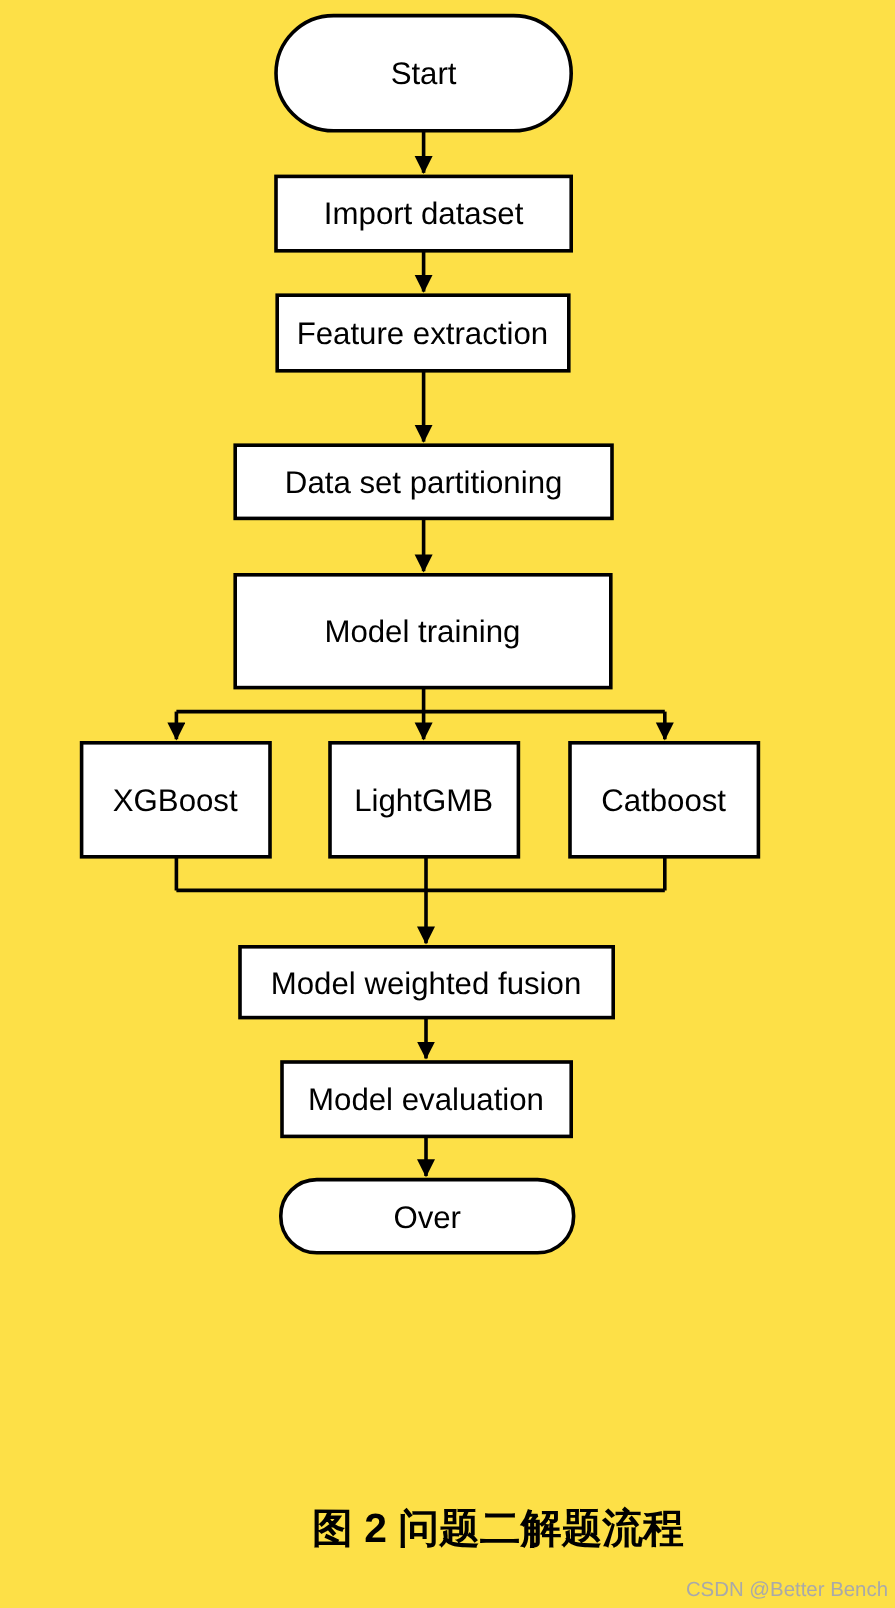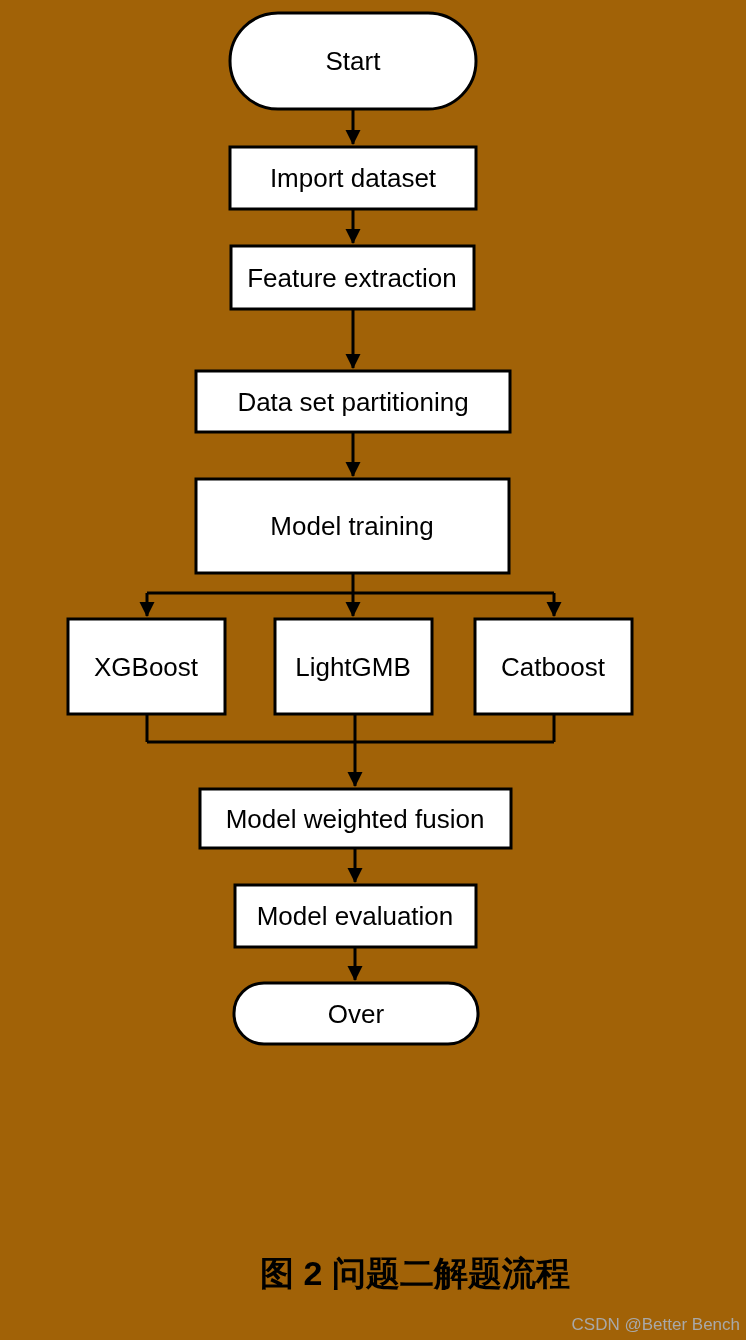--- a/index.html
+++ b/index.html
@@ -4,21 +4,21 @@
 <style>
   html, body {
     margin: 0;
     padding: 0;
     background: #ffffff;
   }
   .page {
     position: relative;
     width: 746px;
     height: 1340px;
-    background: #a16207;
+    background: #fde047;
     overflow: hidden;
     font-family: "Liberation Sans", "DejaVu Sans", sans-serif;
   }
   svg { display: block; }
   .shape {
     fill: #ffffff;
     stroke: #000000;
     stroke-width: 3;
   }
   .edge {

